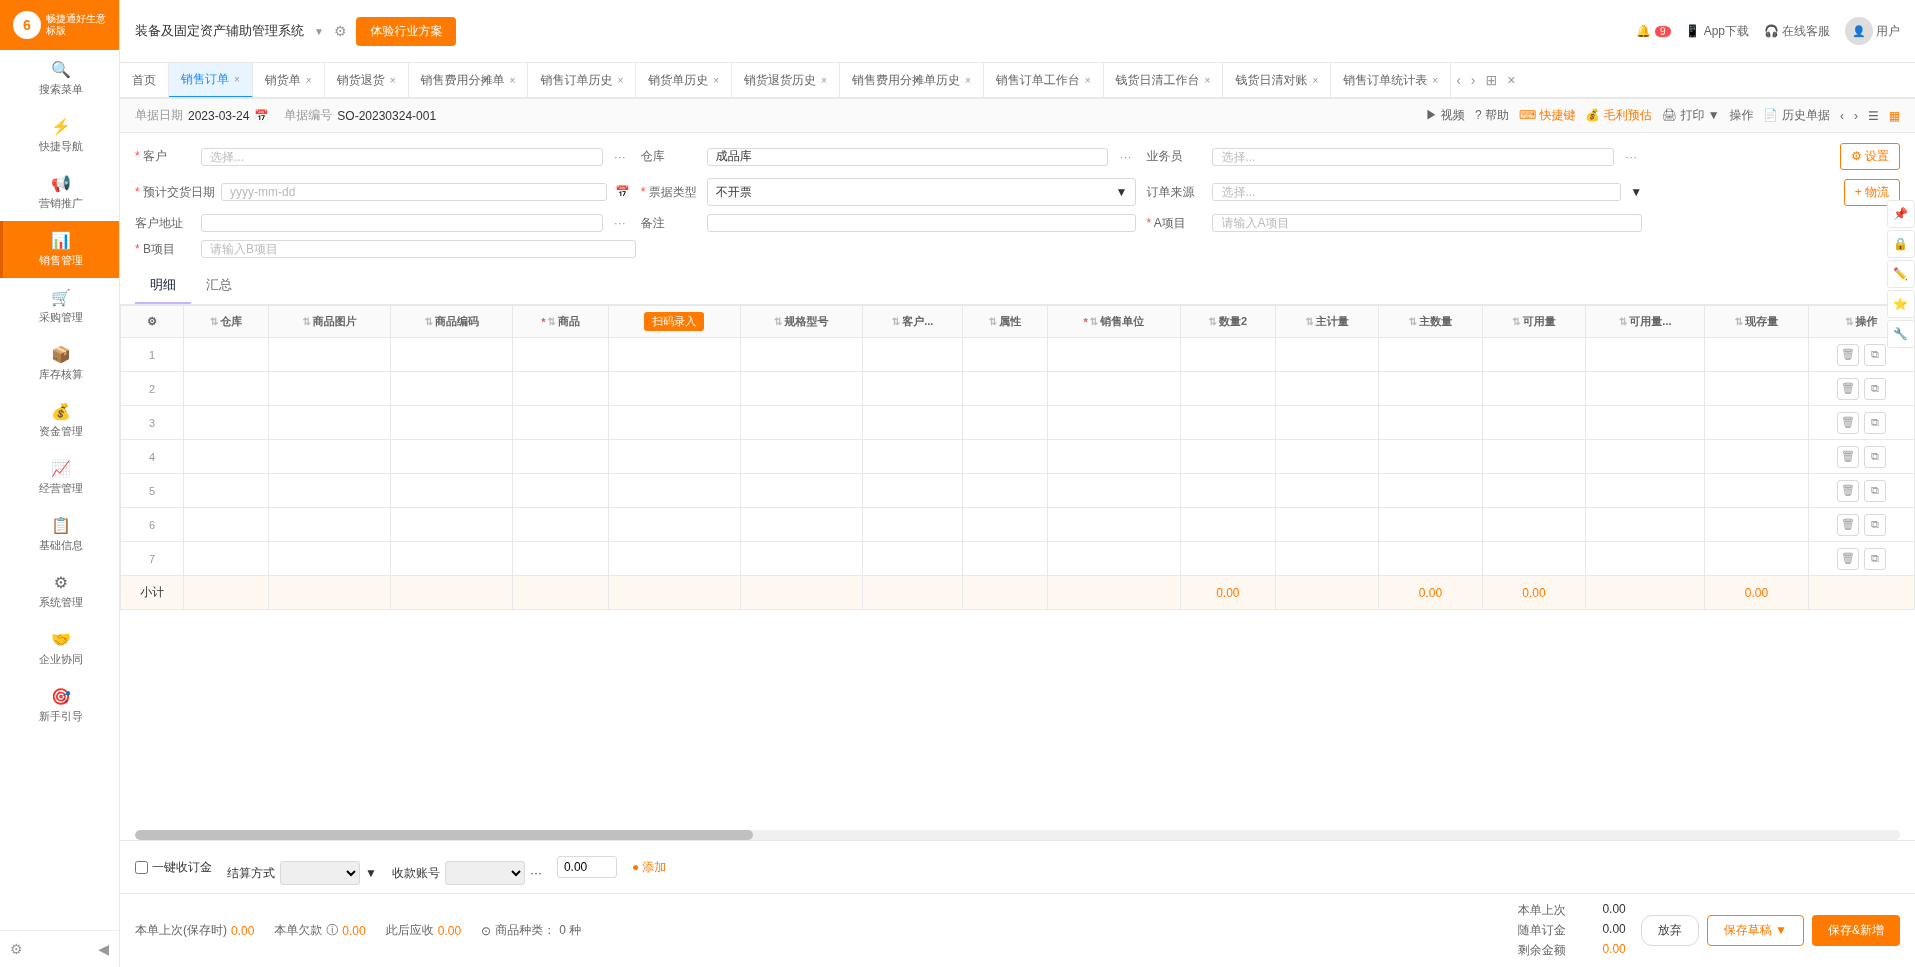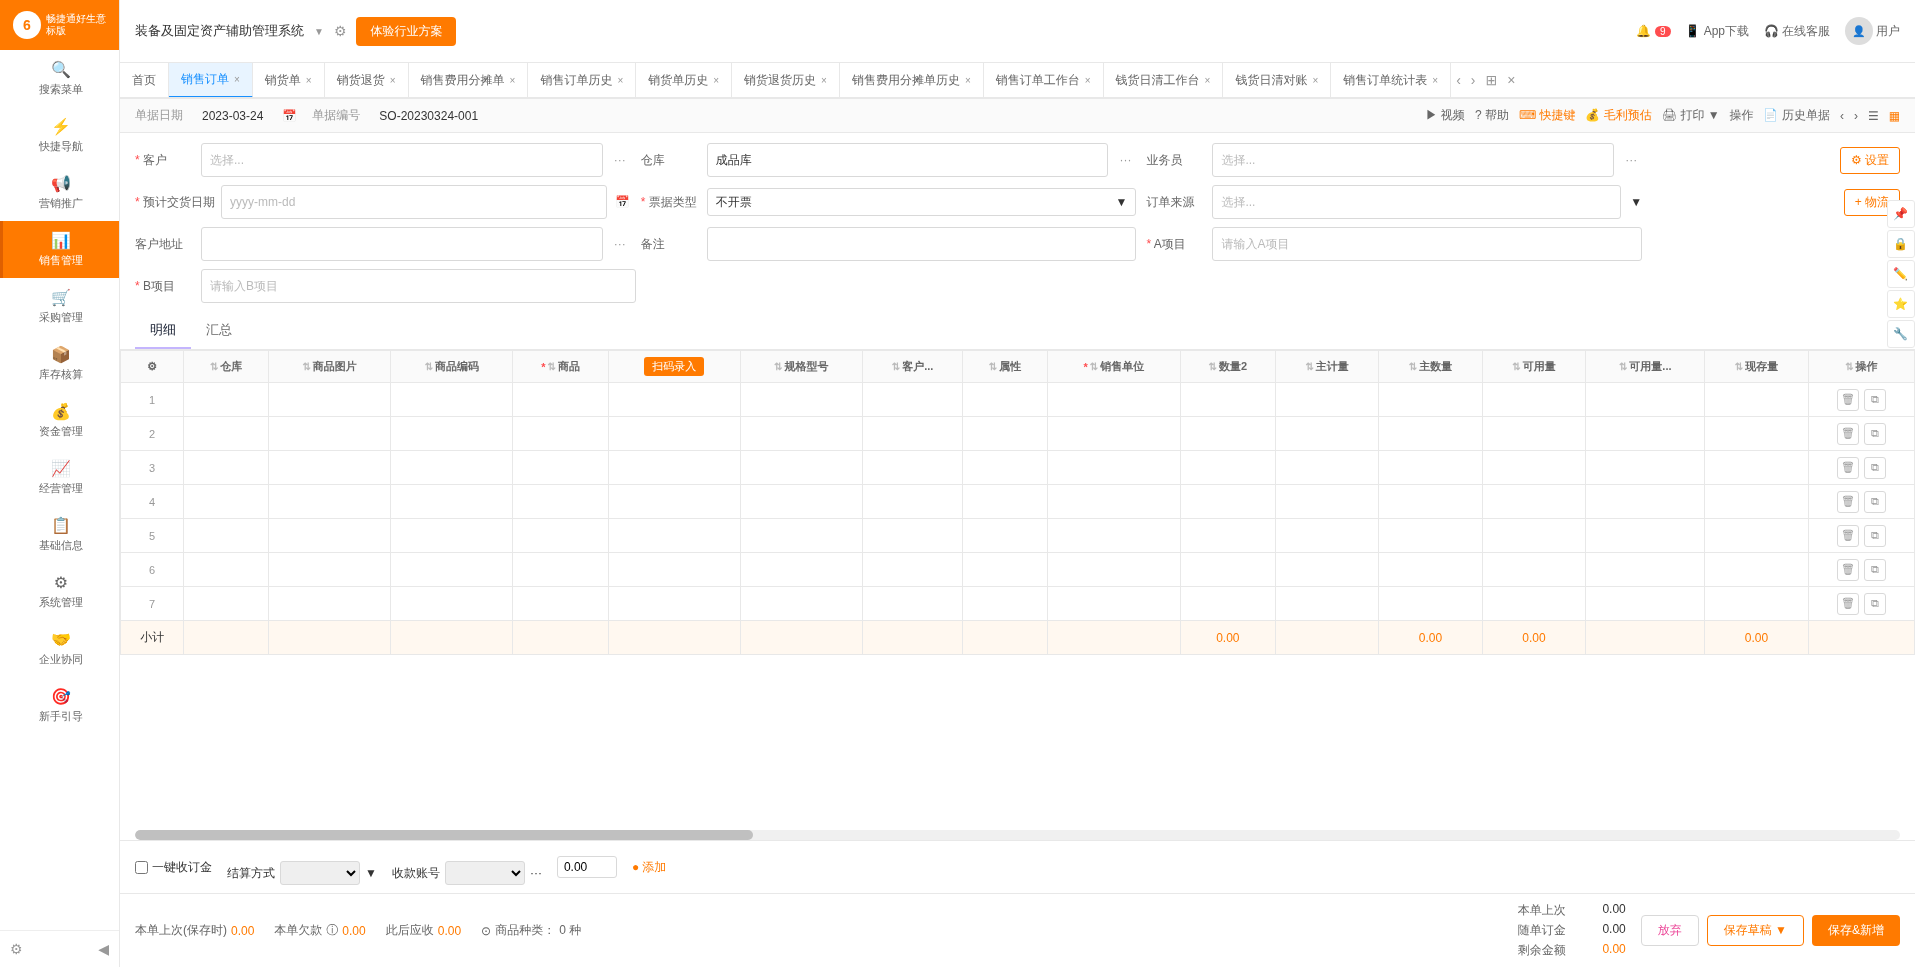--- a/index.html
+++ b/index.html
@@ -43,33 +43,33 @@
     .tab-nav { display: flex; align-items: center; padding: 0 5px; color: #999; cursor: pointer; font-size: 14px; }
 
     
     .content-area { flex: 1; overflow: hidden; display: flex; flex-direction: column; background: #f5f5f5; }
     .form-container { background: #fff; flex: 1; overflow-y: auto; display: flex; flex-direction: column; }
 
     
     .form-header { padding: 8px 15px; display: flex; align-items: center; justify-content: space-between; border-bottom: 1px solid #e8e8e8; background: #fafafa; }
     .form-header-left { display: flex; align-items: center; gap: 15px; font-size: 12px; }
     .form-header-right { display: flex; align-items: center; gap: 10px; font-size: 12px; color: #666; }
-    .form-header-item { display: flex; align-items: center; gap: 19px; }
+    .form-header-item { display: flex; align-items: center; gap: 5px; }
     .form-header-label { color: #999; }
     .form-header-value { color: #333; font-weight: 500; }
     .header-action { cursor: pointer; display: flex; align-items: center; gap: 3px; color: #666; }
     .header-action.orange { color: #ff7a00; }
 
     
     .form-fields { padding: 10px 15px; display: flex; flex-direction: column; gap: 8px; }
     .form-row { display: flex; align-items: center; gap: 10px; }
     .form-field { display: flex; align-items: center; gap: 6px; flex: 1; }
     .field-label { color: #666; font-size: 12px; white-space: nowrap; min-width: 60px; }
     .field-label.required::before { content: '* '; color: #ff4d4f; }
-    .field-input { flex: 1; border: 1px solid #d9d9d9; border-radius: 3px; padding: 4px 8px; font-size: 12px; color: #333; background: #fff; outline: none; height: 34px; }
+    .field-input { flex: 1; border: 1px solid #d9d9d9; border-radius: 3px; padding: 4px 8px; font-size: 12px; color: #333; background: #fff; outline: none; height: 18px; }
     .field-input::placeholder { color: #bbb; }
     .field-select { flex: 1; border: 1px solid #d9d9d9; border-radius: 3px; padding: 4px 8px; font-size: 12px; color: #333; background: #fff; outline: none; height: 28px; display: flex; align-items: center; justify-content: space-between; cursor: pointer; }
     .field-dots { color: #999; cursor: pointer; padding: 0 5px; }
 
     
     .detail-tabs { display: flex; align-items: center; padding: 0 15px; border-bottom: 1px solid #e8e8e8; gap: 0; }
     .detail-tab { padding: 8px 15px; cursor: pointer; font-size: 13px; color: #666; border-bottom: 2px solid transparent; }
     .detail-tab.active { color: #0f172a; border-bottom: 2px solid #c4b5fd; font-weight: 500; }
 
     
@@ -102,21 +102,21 @@
     .bottom-bar { padding: 8px 15px; background: #fff; border-top: 1px solid #e8e8e8; display: flex; align-items: center; justify-content: space-between; }
     .bottom-bar-left { display: flex; align-items: center; gap: 20px; font-size: 12px; color: #666; }
     .bottom-info { display: flex; align-items: center; gap: 4px; }
     .bottom-value { color: #ff7a00; }
     .bottom-bar-right { display: flex; align-items: center; gap: 15px; }
     .amount-summary { display: flex; flex-direction: column; gap: 3px; align-items: flex-end; font-size: 12px; }
     .amount-row { display: flex; gap: 10px; }
     .amount-label { color: #666; }
     .amount-value { color: #333; min-width: 50px; text-align: right; }
     .bottom-actions { display: flex; gap: 8px; }
-    .btn-abandon { border: 1px solid #d9d9d9; background: #fff; color: #ec4899; padding: 6px 16px; border-radius: 4px; cursor: pointer; font-size: 12px; }
+    .btn-abandon { border: 1px solid #d9d9d9; background: #fff; color: #404040; padding: 6px 16px; border-radius: 11px; cursor: pointer; font-size: 12px; }
     .btn-draft { border: 1px solid #ff7a00; background: #fff; color: #ff7a00; padding: 6px 16px; border-radius: 4px; cursor: pointer; font-size: 12px; }
     .btn-save { background: #ff7a00; color: #fff; border: none; padding: 6px 16px; border-radius: 4px; cursor: pointer; font-size: 12px; }
 
     
     .right-toolbar { position: fixed; right: 0; top: 200px; display: flex; flex-direction: column; gap: 2px; z-index: 100; }
     .right-tool-btn { width: 28px; height: 28px; background: #fff; border: 1px solid #e8e8e8; display: flex; align-items: center; justify-content: center; cursor: pointer; font-size: 12px; color: #666; border-radius: 3px; }
 
     .col-sort { color: #bbb; font-size: 10px; }
     .th-content { display: flex; align-items: center; justify-content: center; gap: 2px; }
   </style>

